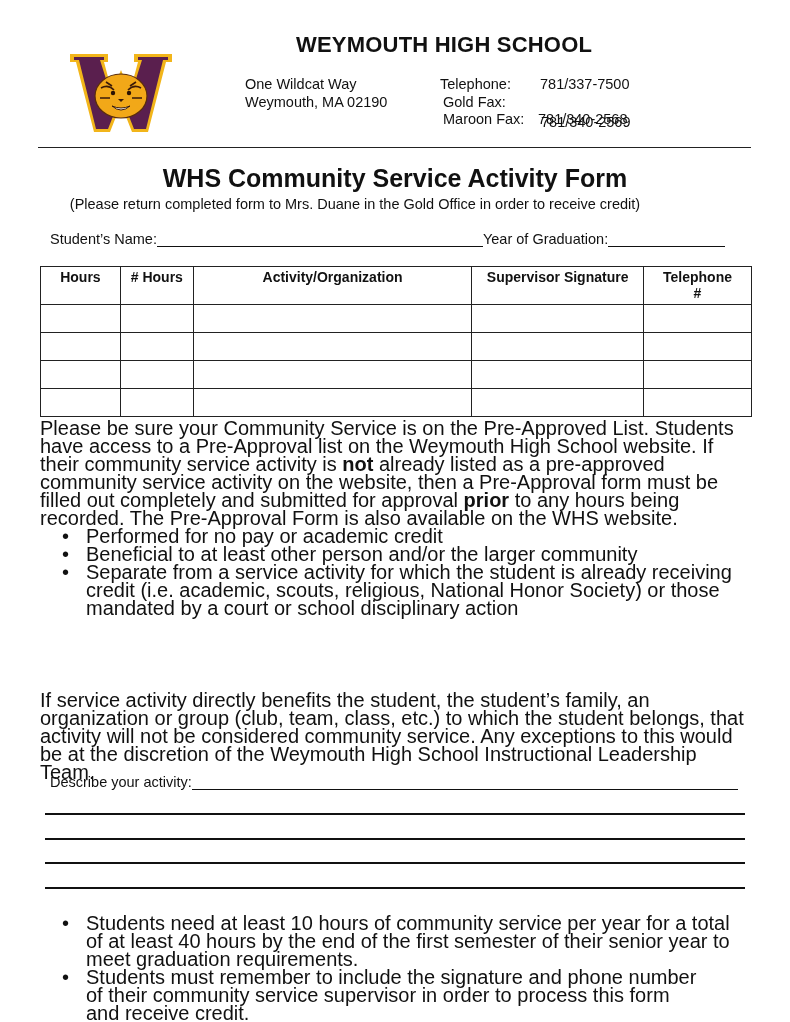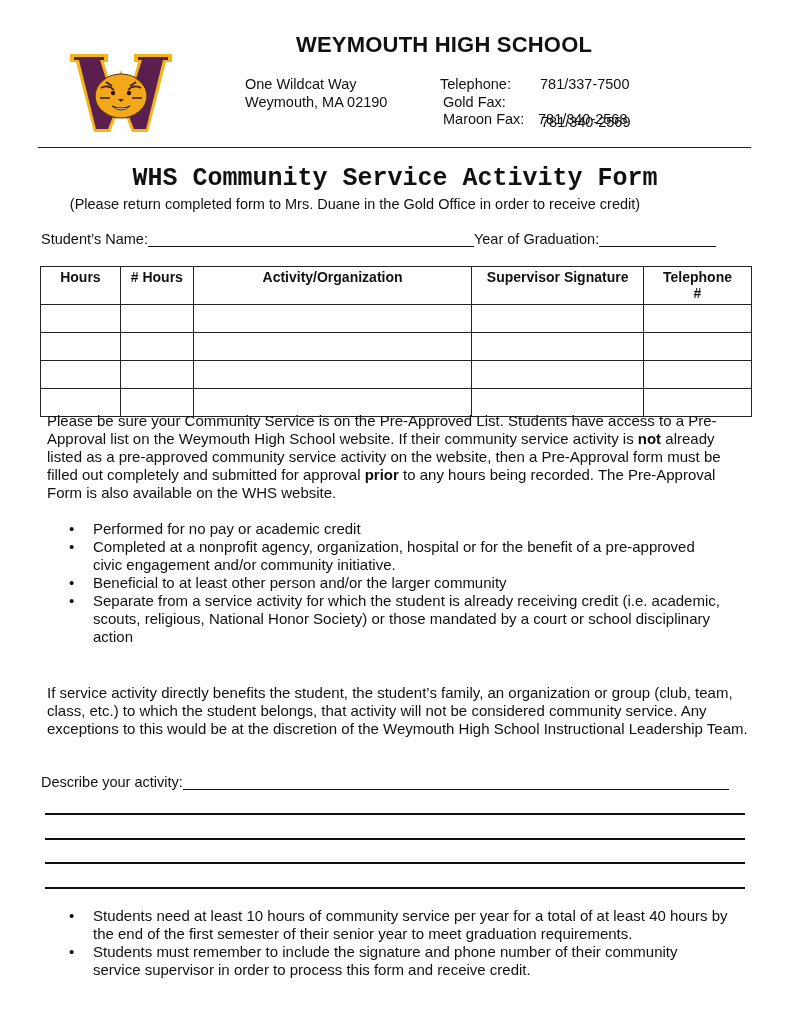--- a/index.html
+++ b/index.html
@@ -3,29 +3,29 @@
 <meta charset="utf-8">
 <style>
   html, body { margin: 0; padding: 0; background: #ffffff; }
   body { width: 790px; height: 1022px; position: relative; overflow: hidden;
          font-family: "Liberation Sans", sans-serif; color: #111; }
   .abs { position: absolute; }
   .logo { left: 68px; top: 52px; width: 106px; height: 82px; }
   .school-name { left: 296px; top: 32px; font-size: 22px; font-weight: bold; letter-spacing: 0.2px; white-space: nowrap; }
   .addr { font-size: 14.5px; white-space: nowrap; }
   .hr { left: 38px; top: 147px; width: 713px; height: 0; border-top: 1.6px solid #222; }
-  .form-title { left: 0; width: 790px; top: 164px; text-align: center; font-size: 25px; font-weight: bold; font-family: Liberation Mono, monospace; }
+  .form-title { left: 0; width: 790px; top: 164px; text-align: center; font-size: 25px; font-weight: bold; }
   .form-sub { left: 0; width: 710px; top: 196px; text-align: center; font-size: 14.5px; }
-  .field-row { left: 41px; top: 231px; font-size: 14.5px; display: flex; align-items: flex-end; white-space: nowrap; }
+  .field-row { left: 50px; top: 231px; font-size: 14.5px; display: flex; align-items: flex-end; white-space: nowrap; }
   .blank { display: inline-block; border-bottom: 1.6px solid #111; height: 15px; }
   table.log { position: absolute; left: 40px; top: 266px; width: 712px; border-collapse: collapse; }
   table.log th, table.log td { border: 1.3px solid #222; font-size: 14px; }
   table.log th { height: 34px; vertical-align: top; font-weight: bold; padding-top: 2px; line-height: 16px; }
   table.log td { height: 25px; }
-  .para { left: 47px; width: 700px; font-size: 15px; line-height: 18px; }
+  .para { left: 40px; width: 700px; font-size: 20px; line-height: 18px; margin-top: 7px; }
   ul.bul { margin: 0; padding: 0; list-style: none; }
   ul.bul li { position: relative; padding-left: 46px; }
   ul.bul li::before { content: "\2022"; position: absolute; left: 22px; top: 0; }
   .line { left: 45px; width: 700px; height: 0; border-top: 2px solid #111; }
   b { font-weight: bold; }
 </style>
 </head>
 <body>
 
 <div class="abs logo">
@@ -111,21 +111,20 @@
       <td></td>
     </tr>
   </tbody>
 </table>
 
 <div class="abs para" style="top:412px;"><span>Please be sure your Community Service is on the Pre-Approved List. Students have access to a Pre-Approval list on the Weymouth High School website. If their community service activity is </span><b>not</b><span> already listed as a pre-approved community service activity on the website, then a Pre-Approval form must be filled out completely and submitted for approval </span><b>prior</b><span> to any hours being recorded. The Pre-Approval Form is also available on the WHS website.</span></div>
 
 <div class="abs para" style="top:520px;">
   <ul class="bul">
     <li>Performed for no pay or academic credit</li>
-    <li style="padding-right:20px;">Completed at a nonprofit agency, organization, hospital or for the benefit of a pre-approved civic engagement and/or community initiative.</li>
     <li>Beneficial to at least other person and/or the larger community</li>
     <li>Separate from a service activity for which the student is already receiving credit (i.e. academic, scouts, religious, National Honor Society) or those mandated by a court or school disciplinary action</li>
   </ul>
 </div>
 
 <div class="abs para" style="top:684px; width:705px;">If service activity directly benefits the student, the student’s family, an organization or group (club, team, class, etc.) to which the student belongs, that activity will not be considered community service. Any exceptions to this would be at the discretion of the Weymouth High School Instructional Leadership Team.</div>
 
 <div class="abs field-row" style="top:774px;">
   <span>Describe your activity:</span>
   <span class="blank" style="width:546px;"></span>

